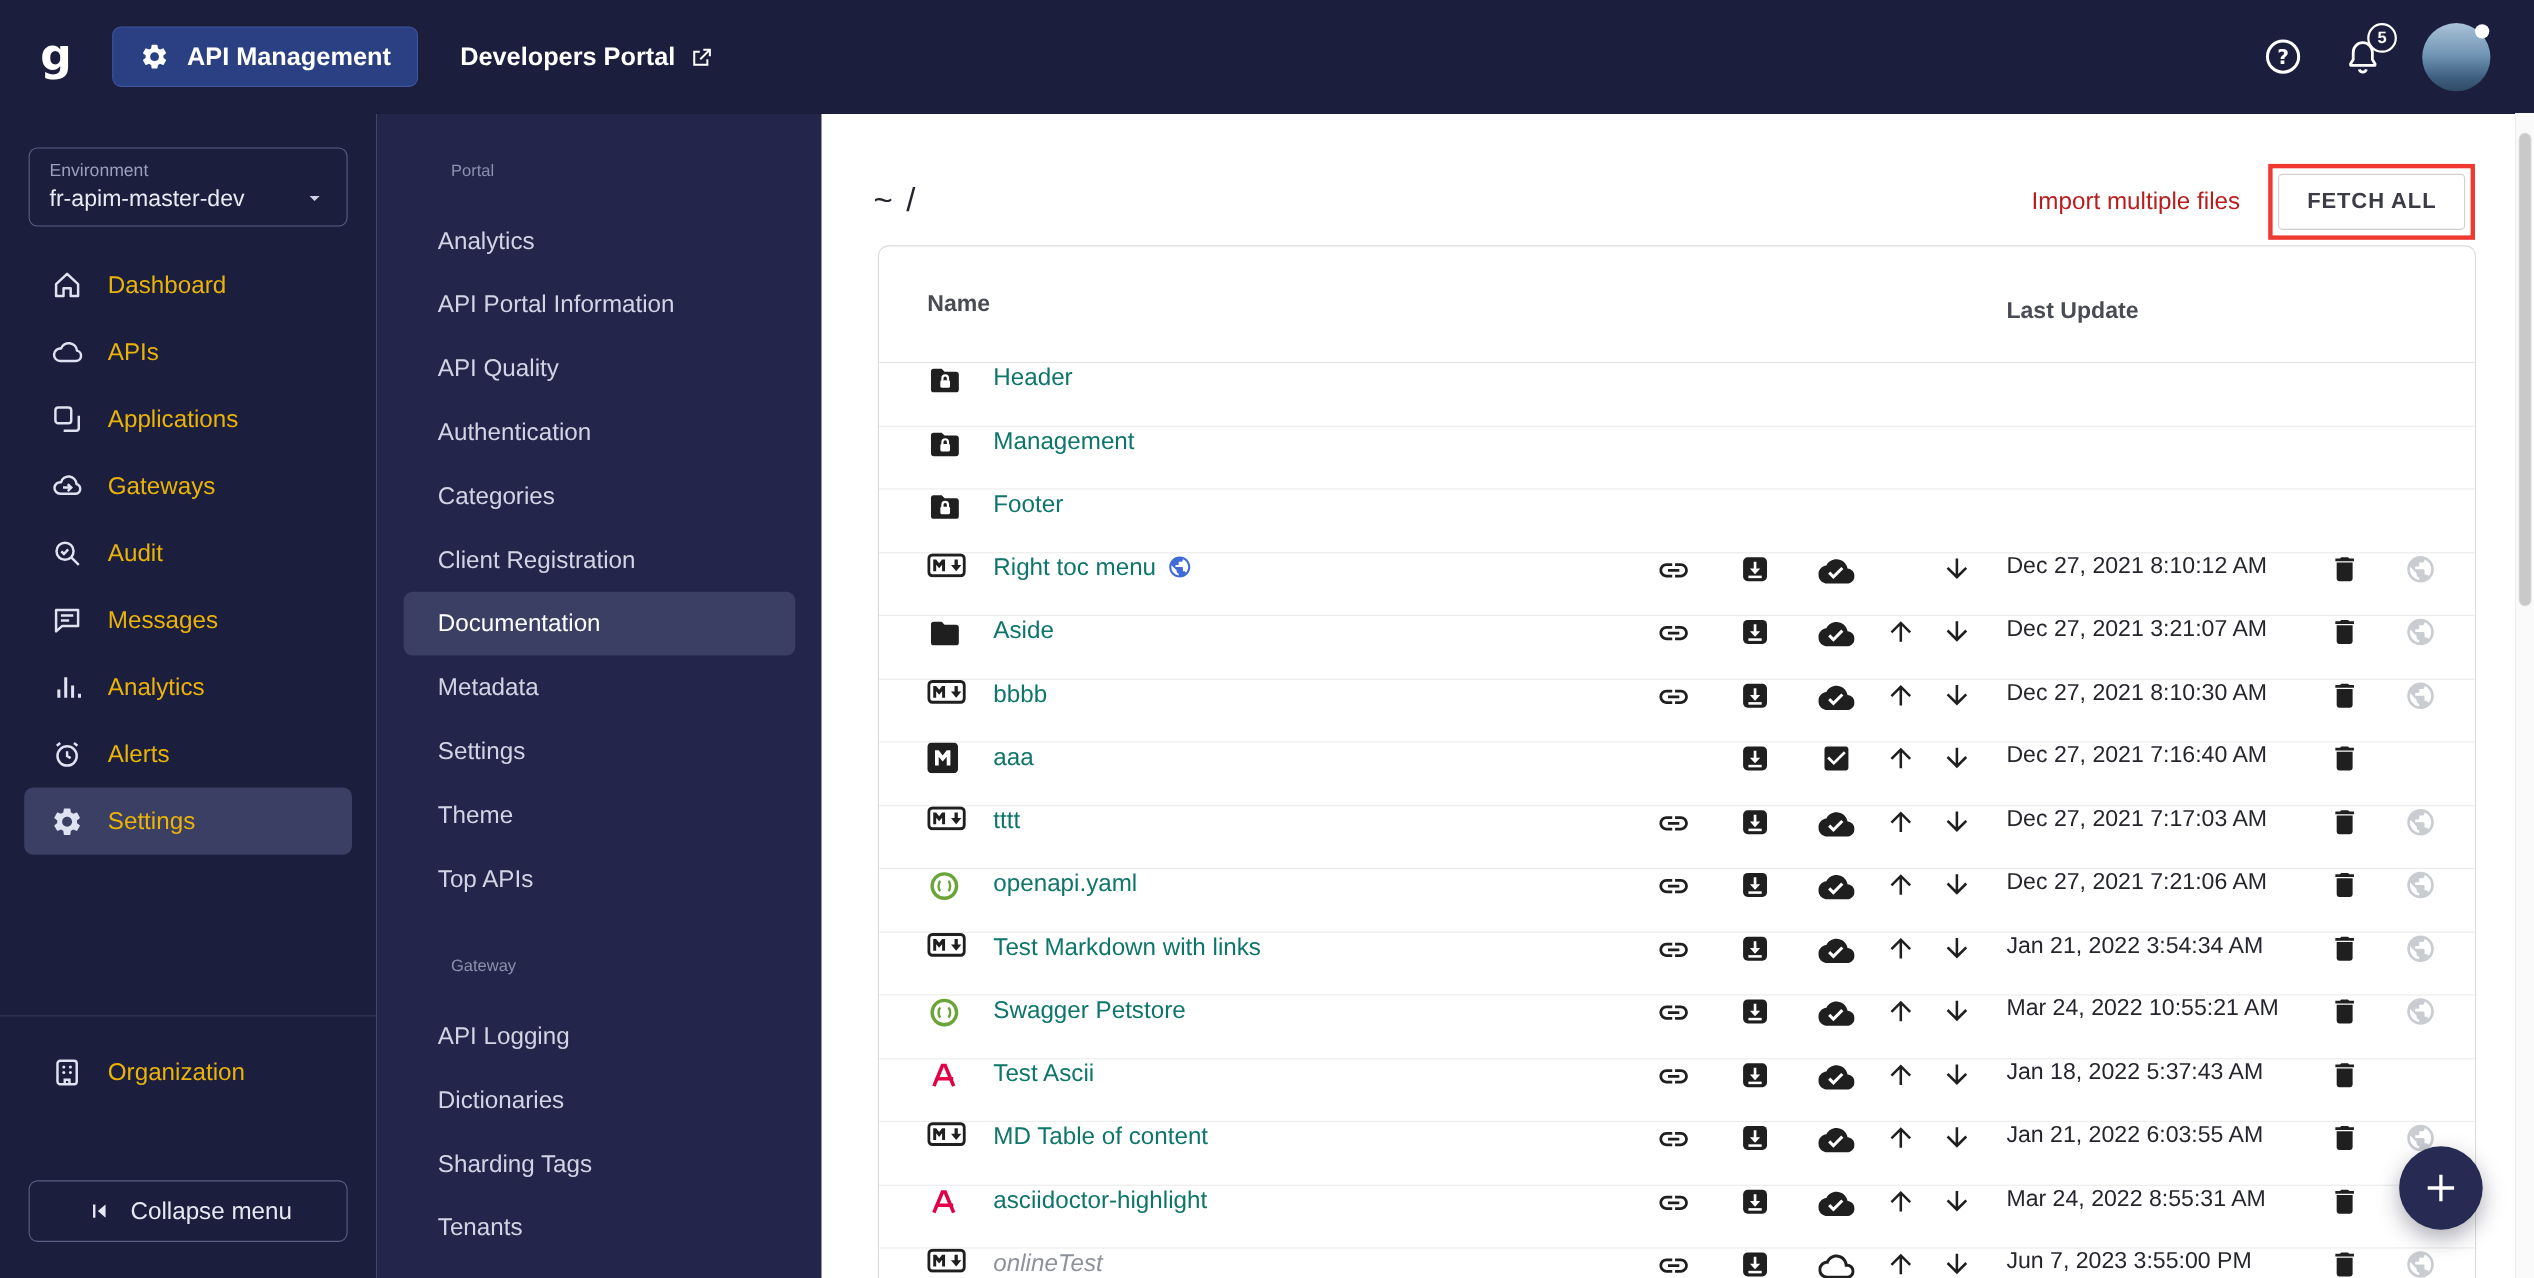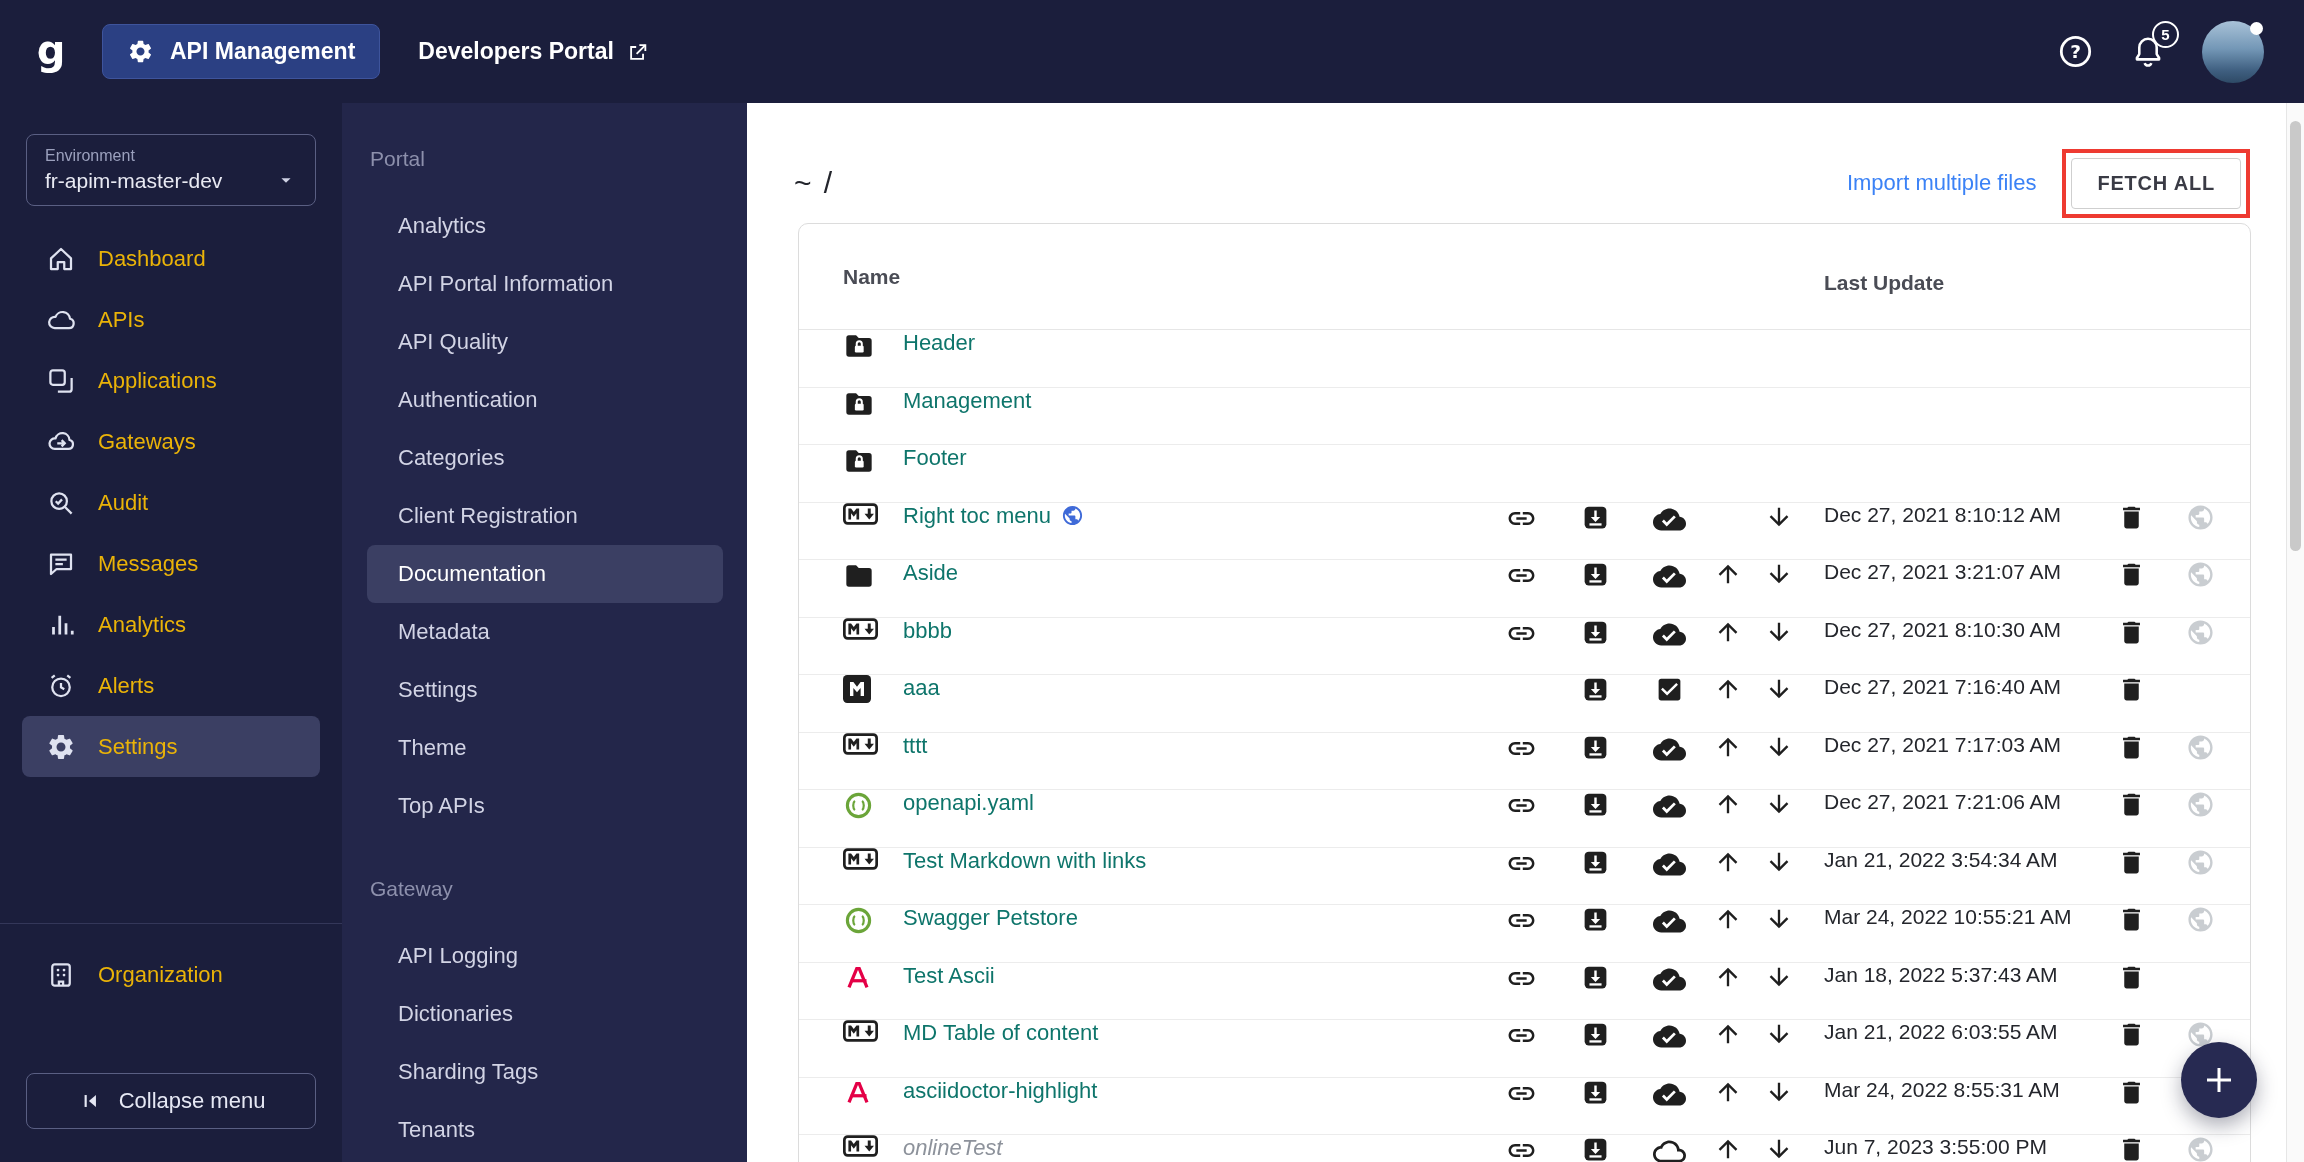--- a/index.html
+++ b/index.html
@@ -28,31 +28,31 @@
   .env-value { color:#e9eaf3; font-size:21px; }
   .env-chevron { position:absolute; right:18px; top:34px; }
   .nav-item { margin:0 22px; padding:0 24px; height:61px; border-radius:8px; display:flex; align-items:center; gap:22px; color:#eab308; font-size:22px; }
   .nav-item.selected { background:#3b3f63; }
   .nav-icon { width:30px; height:30px; color:#dfe2f0; flex-shrink:0; }
   .side-divider { border-top:1px solid #343759; margin:146px 0 20px 0; }
   .collapse-btn { position:absolute; left:26px; right:26px; bottom:33px; height:56px; border:1px solid #5a5f83; border-radius:8px; display:flex; align-items:center; justify-content:center; gap:16px; color:#e6e8f4; font-size:22px; }
 
   
   .subnav { width:405px; background:#23264a; flex-shrink:0; padding-top:44px; }
-  .subnav-title { padding:0 28px; color:#8d90ac; font-size:21px; margin-bottom:26px; }
+  .subnav-title { padding:0 68px; color:#8d90ac; font-size:15px; margin-bottom:26px; }
   .subnav-item { margin:0 24px 0 25px; padding:0 31px; height:58px; border-radius:8px; display:flex; align-items:center; color:#d2d4e5; font-size:22px; }
   .subnav-item.selected { background:#3b3f63; color:#fff; }
   .subnav-section + .subnav-section { margin-top:42px; }
 
   
   .content { flex:1; background:#fff; position:relative; overflow:hidden; }
   .content-header { display:flex; align-items:center; padding:48px 54px 0 47px; height:112px; }
   .breadcrumb { font-size:30px; color:#23252c; letter-spacing:2px; }
   .header-actions { margin-left:auto; display:flex; align-items:center; gap:26px; }
-  .import-link { color:#3b82f6; font-size:22px; font-weight:500; }
+  .import-link { color:#b91c1c; font-size:22px; font-weight:500; }
   .annotation-box { border:4px solid #ee3a31; padding:5px; }
   .fetch-btn { background:#fff; border:1px solid #cfcfcf; border-radius:4px; padding:13px 25px; font-size:20px; font-weight:700; color:#3a3b45; letter-spacing:0.8px; font-family:"Liberation Sans",sans-serif; }
 
   .card { margin:8px 53px 0 51px; border:1px solid #dcdcdc; border-radius:10px; height:1060px; overflow:hidden; background:#fff; }
   .thead { display:flex; align-items:center; height:106px; padding:0 18px 0 44px; border-bottom:1px solid #e6e6e6; color:#4a4c55; font-weight:700; font-size:21px; }
   .th-name { flex:1; }
   .th-date { width:286px; padding-left:16px;margin-top:12px; }
   .th-spacer { width:138px; }
 
   .trow { display:flex; align-items:flex-start; height:57.5px; padding:0 18px 0 44px; border-bottom:1px solid #ececec; }

